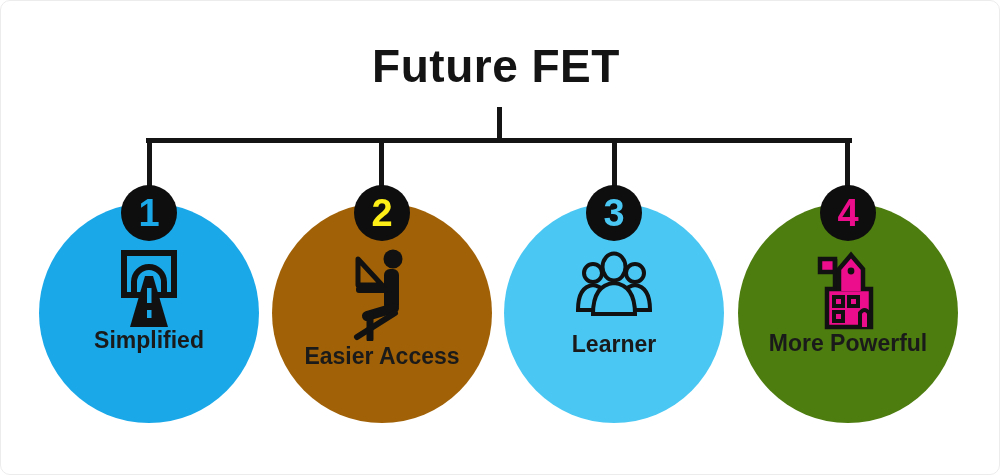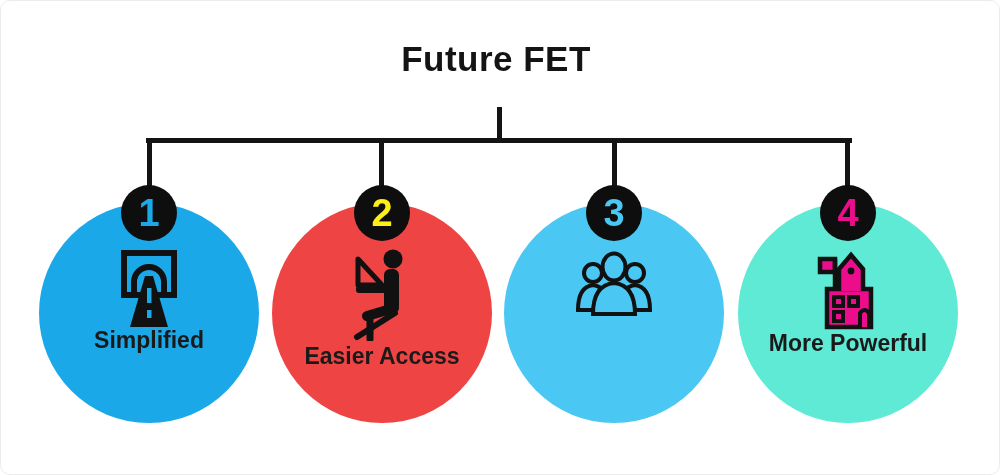--- a/index.html
+++ b/index.html
@@ -3,21 +3,21 @@
 <meta charset="utf-8">
 <style>
   html,body{margin:0;padding:0;background:#ffffff;}
   .canvas{
     position:relative;width:1000px;height:475px;background:#ffffff;
     font-family:"Liberation Sans","DejaVu Sans",sans-serif;
     border:1px solid #ececec;border-radius:10px;box-sizing:border-box;overflow:hidden;
   }
   .title{
     position:absolute;top:38px;left:0;width:990px;margin:0;
-    text-align:center;font-size:35px;font-weight:800;color:#141414;letter-spacing:0.5px;
+    text-align:center;font-size:46px;font-weight:800;color:#141414;letter-spacing:0.5px;
   }
   .line{position:absolute;background:#141414;}
   .trunk{left:496px;top:106px;width:5px;height:34px;}
   .hbar{left:145px;top:137px;width:706px;height:5px;}
   .branch{top:137px;width:5px;height:50px;}
   .b0{left:146px;} .b1{left:378px;} .b2{left:611px;} .b3{left:844px;}
   .node{position:absolute;top:184px;width:220px;height:240px;}
   .n0{left:38px;} .n1{left:271px;} .n2{left:503px;} .n3{left:737px;}
   .badge{
     position:absolute;top:0;left:82px;width:56px;height:56px;border-radius:50%;
@@ -63,21 +63,21 @@
       <div class="label">
         <span>Simplified</span><br>
       </div>
     </div>
   </div>
 
   <div class="node n1">
     <div class="badge">
       <span style="color: rgb(252, 238, 22);">2</span>
     </div>
-    <div class="circle" style="background-color: #ef4444;">
+    <div class="circle" style="background-color: #a16207;">
       <svg class="icon" width="64" height="92" viewBox="0 0 64 92">
         <circle cx="43" cy="10" r="9.5" fill="#111"></circle>
         <rect x="34" y="20" width="15" height="42" rx="6" fill="#111"></rect>
         <polygon points="8,10 32,36 8,36" fill="none" stroke="#111" stroke-width="5" stroke-linejoin="round"></polygon>
         <rect x="6" y="37" width="32" height="7" rx="3" fill="#111"></rect>
         <line x1="44" y1="59" x2="17" y2="67" stroke="#111" stroke-width="10" stroke-linecap="round"></line>
         <line x1="20" y1="66" x2="20" y2="90" stroke="#111" stroke-width="7" stroke-linecap="round"></line>
         <line x1="45" y1="64" x2="7" y2="88" stroke="#111" stroke-width="6" stroke-linecap="round"></line>
       </svg>
       <div class="label">
@@ -96,30 +96,30 @@
         <g stroke="#111" stroke-width="4" style="fill: rgb(74, 199, 243);">
           <circle cx="20" cy="24" r="9"></circle>
           <path d="M5 61 Q5 38 20 36 Q35 38 35 61 Z"></path>
           <circle cx="62" cy="24" r="9"></circle>
           <path d="M47 61 Q47 38 62 36 Q77 38 77 61 Z"></path>
           <ellipse cx="41" cy="18" rx="11.5" ry="13.5"></ellipse>
           <path d="M20 65 Q20 36 41 34 Q62 36 62 65 Z"></path>
         </g>
       </svg>
       <div class="label">
-        <br>
+        <span>Learner</span><br>
       </div>
     </div>
   </div>
 
   <div class="node n3">
     <div class="badge">
       <span style="color: rgb(235, 13, 140);">4</span>
     </div>
-    <div class="circle" style="background-color: #5eead4;">
+    <div class="circle" style="background-color: #4d7c0f;">
       <svg class="icon" width="62" height="82" viewBox="0 0 62 82">
         <g stroke="#111" stroke-width="4.5" style="fill: rgb(235, 13, 140);">
           <rect x="3" y="10" width="15" height="13"></rect>
           <line x1="18" y1="10" x2="18" y2="44"></line>
           <rect x="10" y="40" width="44" height="38"></rect>
           <path d="M22 42 V20 L34 6 L46 20 V42"></path>
         </g>
         <circle cx="34" cy="22" r="3.4" fill="#111"></circle>
         <g stroke="#111" stroke-width="4" style="fill: rgb(235, 13, 140);">
           <rect x="17" y="48" width="9" height="9"></rect>

